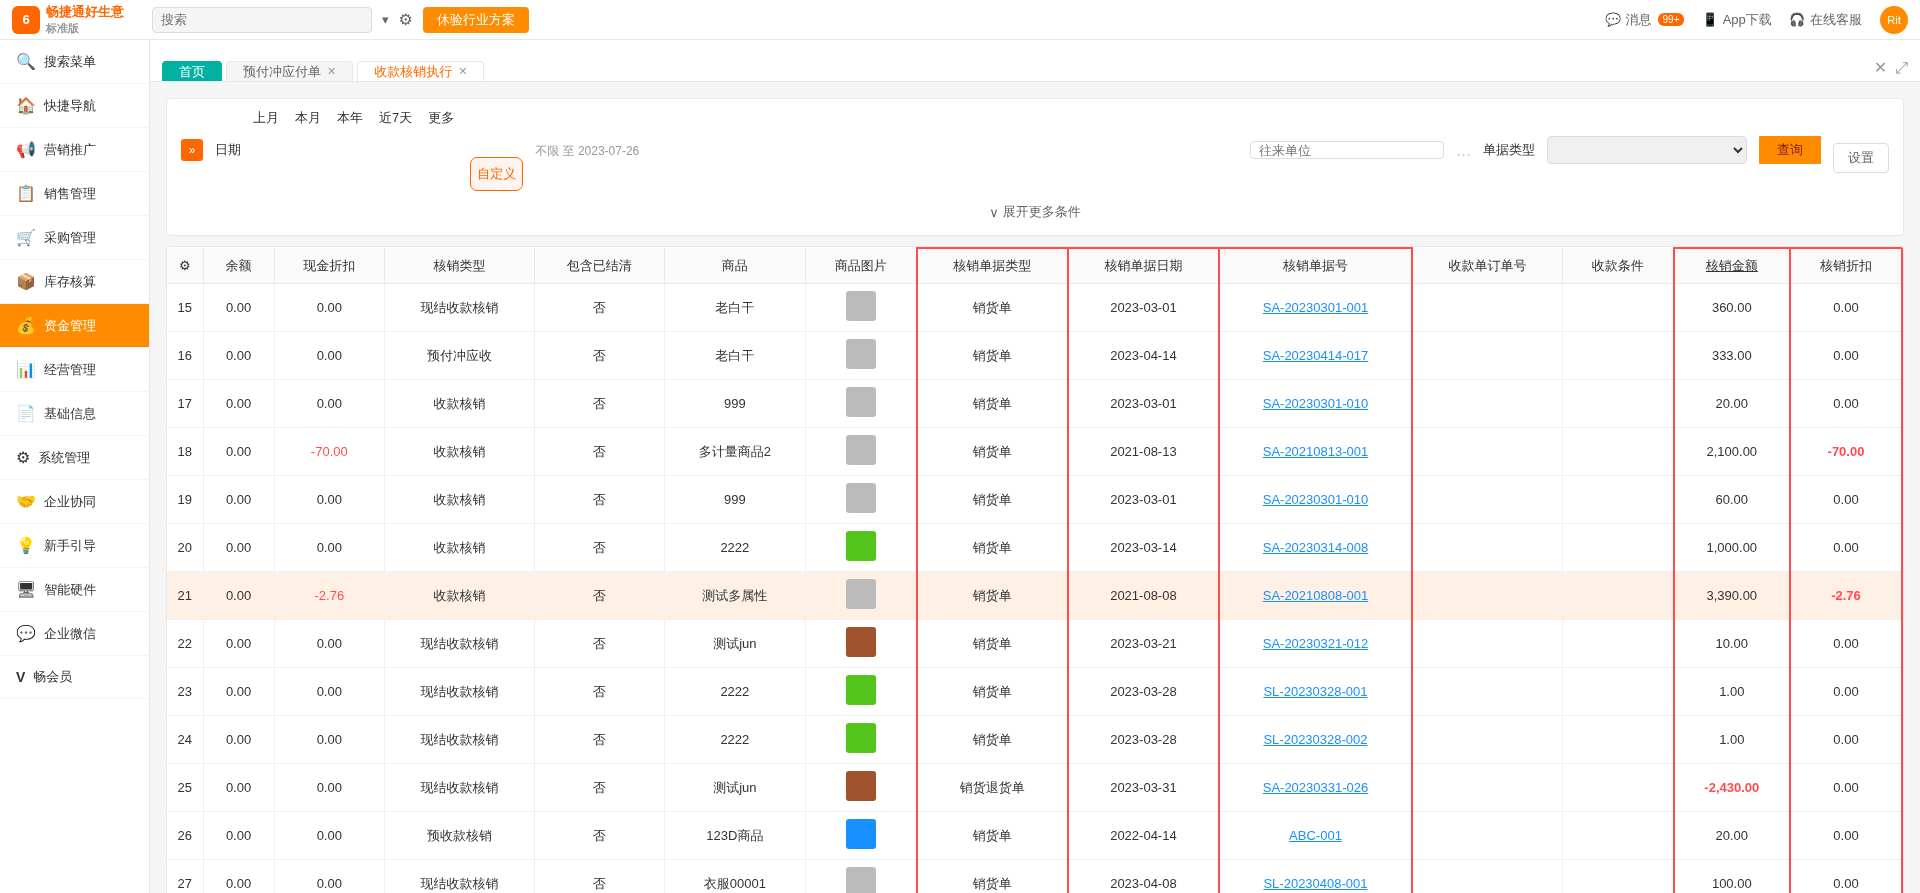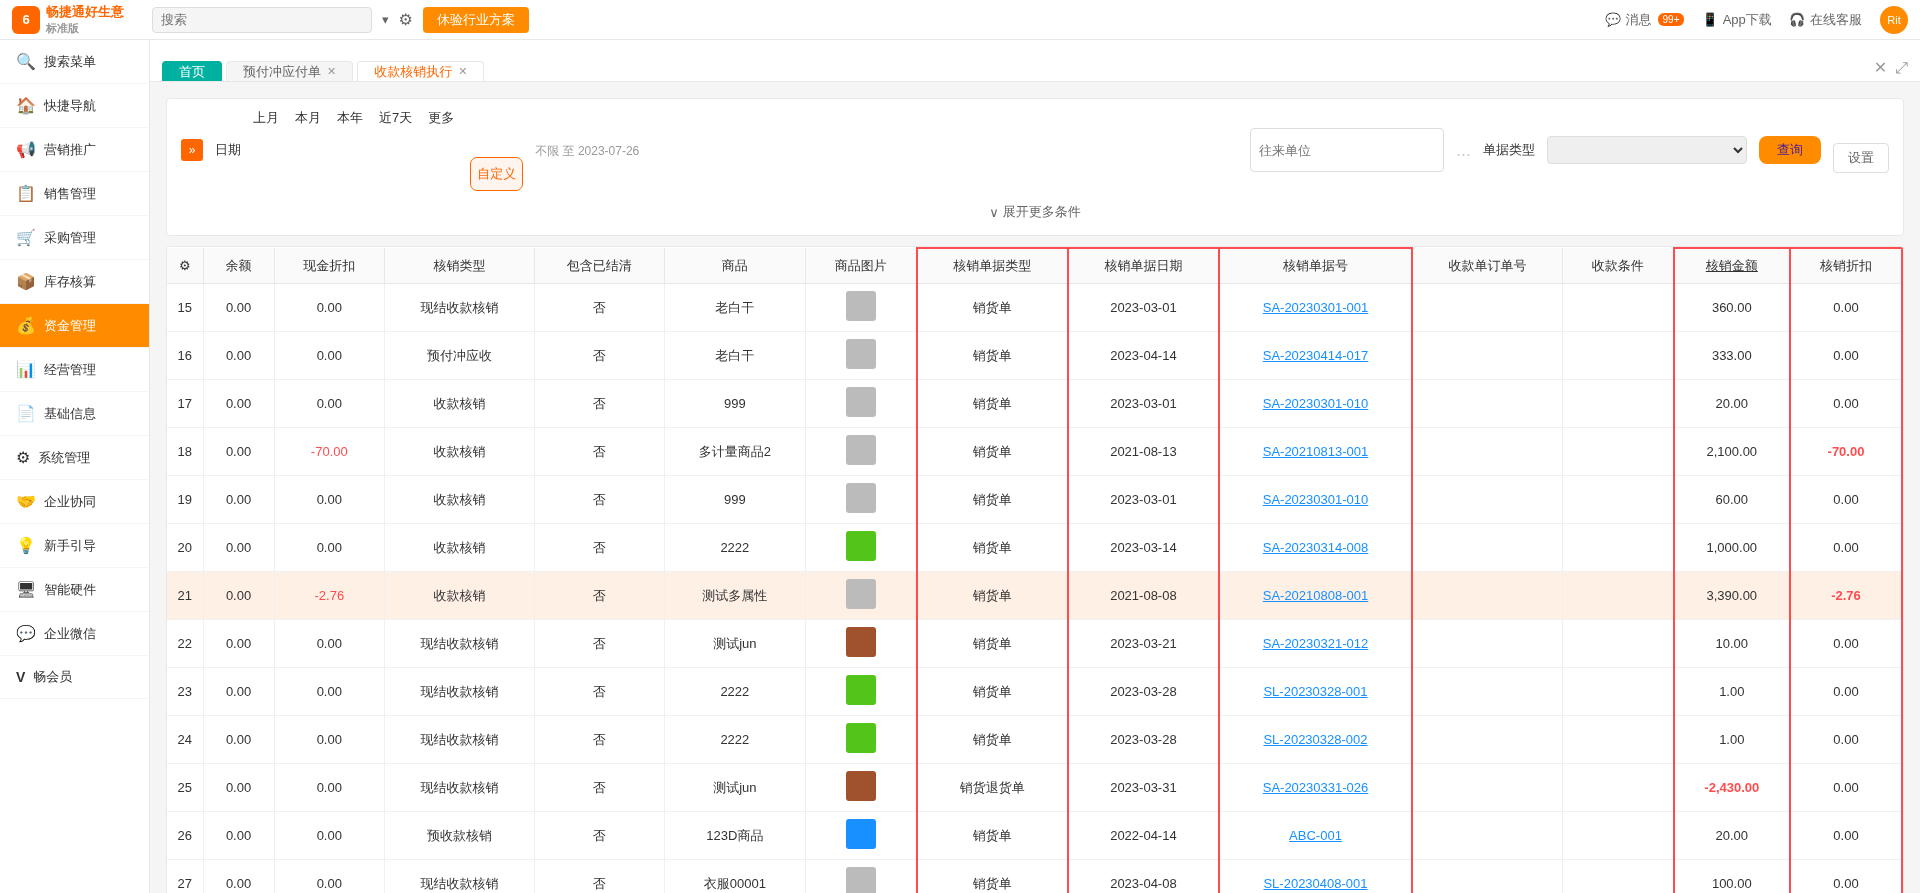--- a/index.html
+++ b/index.html
@@ -170,40 +170,40 @@
     .filter-link.custom-defined {
       background: #fff5ee;
       border: 1px solid #f60;
       color: #f60;
       border-radius: 7px;
       padding: 7px 6px;
       margin-top: 48px;
     }
     .filter-date-range { color: #999; font-size: 12px; margin-top: 2px; }
     .filter-input {
-      height: 44px;
+      height: 18px;
       border: 1px solid #ddd;
       border-radius: 4px;
       padding: 0 8px;
       min-width: 180px;
       color: #333;
     }
     .filter-select {
       height: 28px;
       border: 1px solid #ddd;
       border-radius: 4px;
       padding: 0 8px;
       min-width: 200px;
       color: #333;
     }
     .query-btn {
       background: #ff8c00;
-      color: #4c1d95;
+      color: #7f1d1d;
       border: none;
-      border-radius: 8px;
+      border-radius: 1px;
       padding: 5px 18px;
       cursor: pointer;
       font-size: 13px;
     }
     .settings-btn {
       background: #fff;
       color: #666;
       border: 1px solid #ddd;
       border-radius: 4px;
       padding: 5px 14px;

